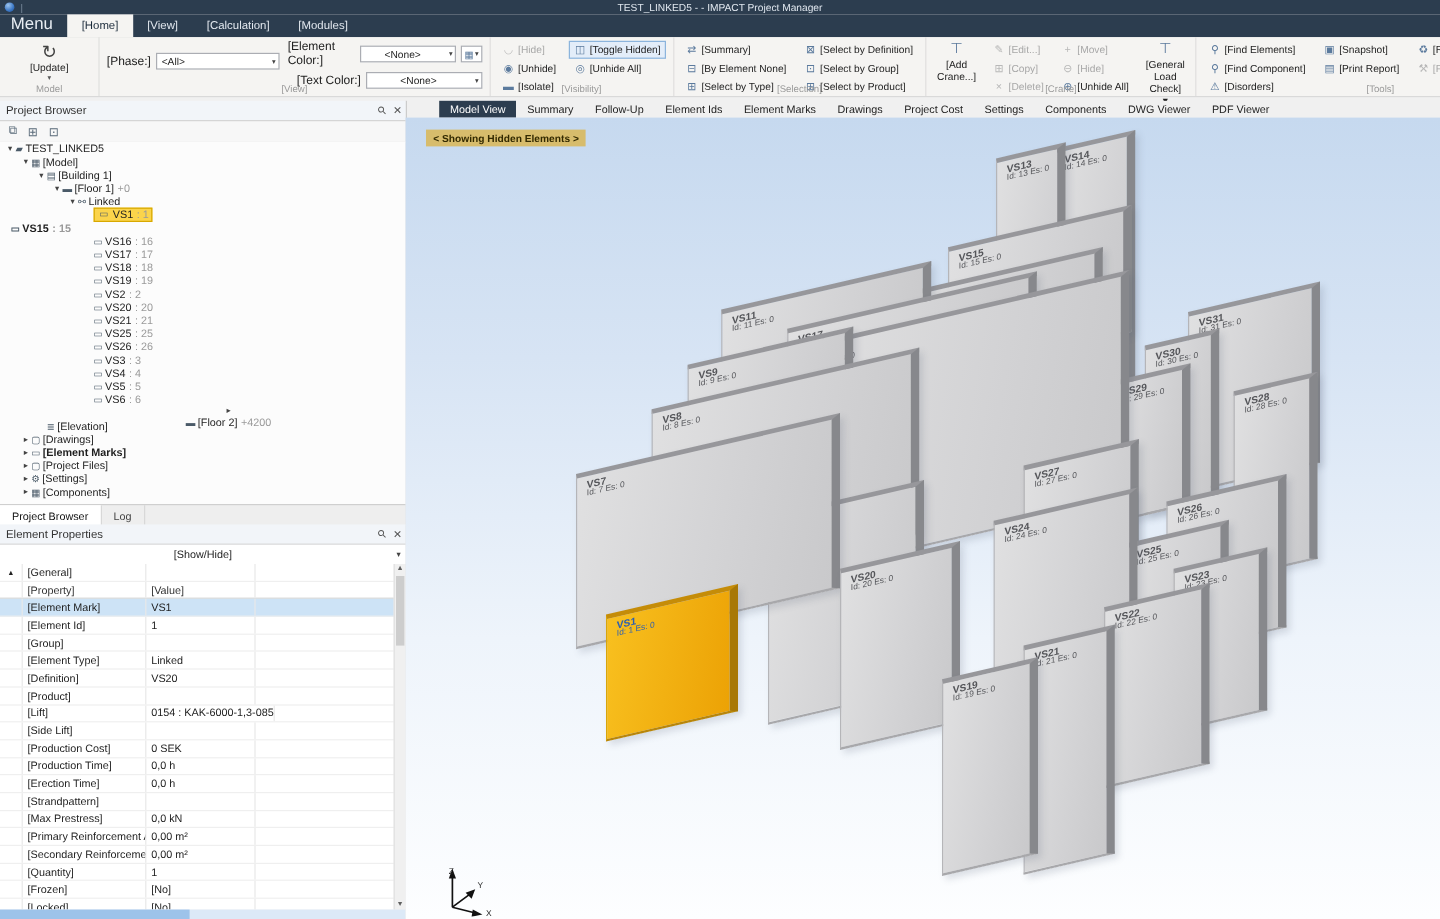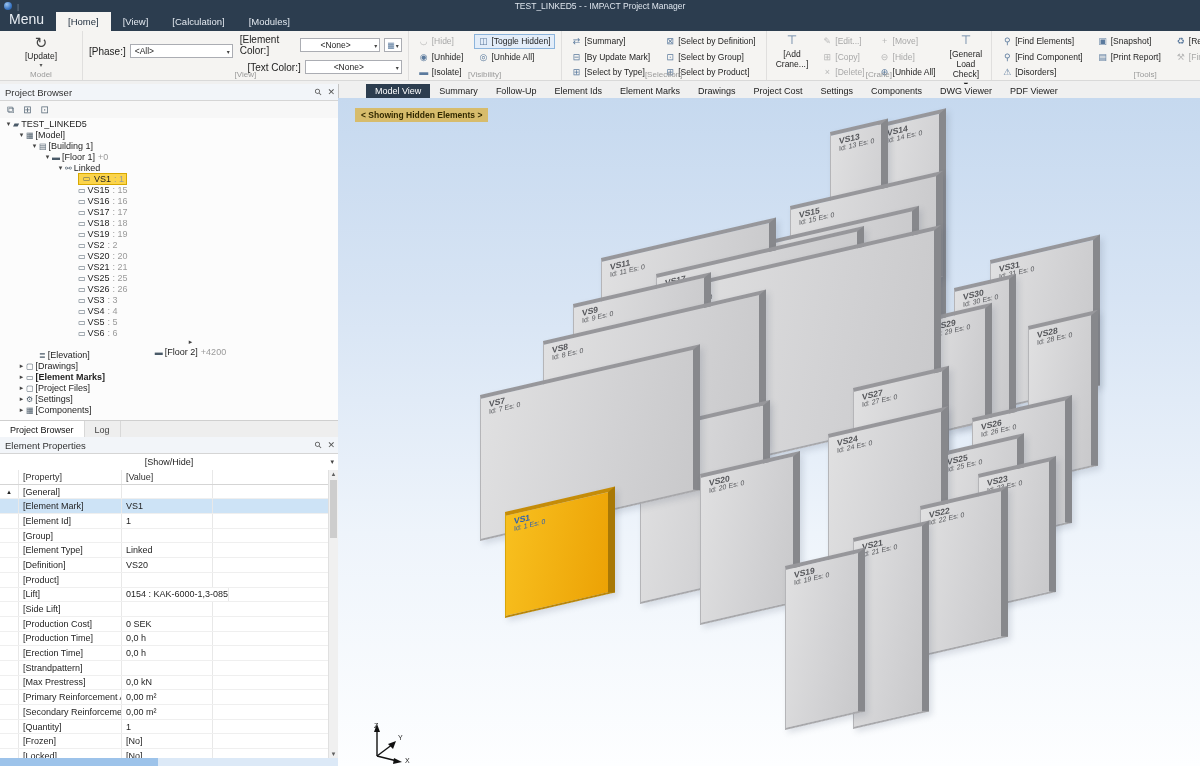--- a/index.html
+++ b/index.html
@@ -179,21 +179,21 @@
       </div>
       <div class="rgroup">
         <div class="rbody">
           <div class="rcol">
             <div class="rbtn">
               <span class="ric">⇄</span>
               <span>[Summary]</span>
             </div>
             <div class="rbtn">
               <span class="ric">⊟</span>
-              <span>[By Update Mark]</span>
+              <span>[By Element None]</span>
             </div>
             <div class="rbtn">
               <span class="ric">⊞</span>
               <span>[Select by Type]</span>
             </div>
           </div>
           <div class="rcol">
             <div class="rbtn">
               <span class="ric">⊠</span>
               <span>[Select by Definition]</span>
@@ -333,21 +333,21 @@
           <span><span class="tico">⚯</span><span class="tlab">Linked</span></span>
         </div>
         <div class="trow" style="padding-left: 69px;">
           <span class="texp"></span>
           <span class="tsel">
             <span class="tico">▭</span>
             <span class="tlab">VS1</span>
             <span class="tsuf">: 1</span>
           </span>
         </div>
-        <div class="trow" style="padding-left: 69px;">
+        <div class="trow" style=" font-weight: bold;">
           <span class="texp"></span>
           <span><span class="tico">▭</span><span class="tlab">VS15</span><span class="tsuf">: 15</span></span>
         </div>
         <div class="trow" style="padding-left: 69px;">
           <span class="texp"></span>
           <span><span class="tico">▭</span><span class="tlab">VS16</span><span class="tsuf">: 16</span></span>
         </div>
         <div class="trow" style="padding-left: 69px;">
           <span class="texp"></span>
           <span><span class="tico">▭</span><span class="tlab">VS17</span><span class="tsuf">: 17</span></span>
@@ -437,30 +437,30 @@
           <span style="display:inline-block;transform:rotate(-45deg)">⚲</span>
           <span>✕</span>
         </span>
       </div>
       <div class="showhide">
         <span>[Show/Hide]</span>
         <span class="caret">▾</span>
       </div>
     </div>
     <div class="ptable">
-        <div class="prow hdr">
-          <span class="pgut"></span>
-          <span class="pprop">[Property]</span>
-          <span class="pval">[Value]</span>
-          <span class="pext"></span>
-        </div>
         <div class="prow">
           <span class="pgut">▴</span>
           <span class="pprop">[General]</span>
           <span class="pval"></span>
+          <span class="pext"></span>
+        </div>
+        <div class="prow hdr">
+          <span class="pgut"></span>
+          <span class="pprop">[Property]</span>
+          <span class="pval">[Value]</span>
           <span class="pext"></span>
         </div>
         <div class="prow sel">
           <span class="pgut"></span>
           <span class="pprop">[Element Mark]</span>
           <span class="pval">VS1</span>
           <span class="pext"></span>
         </div>
         <div class="prow">
           <span class="pgut"></span>

